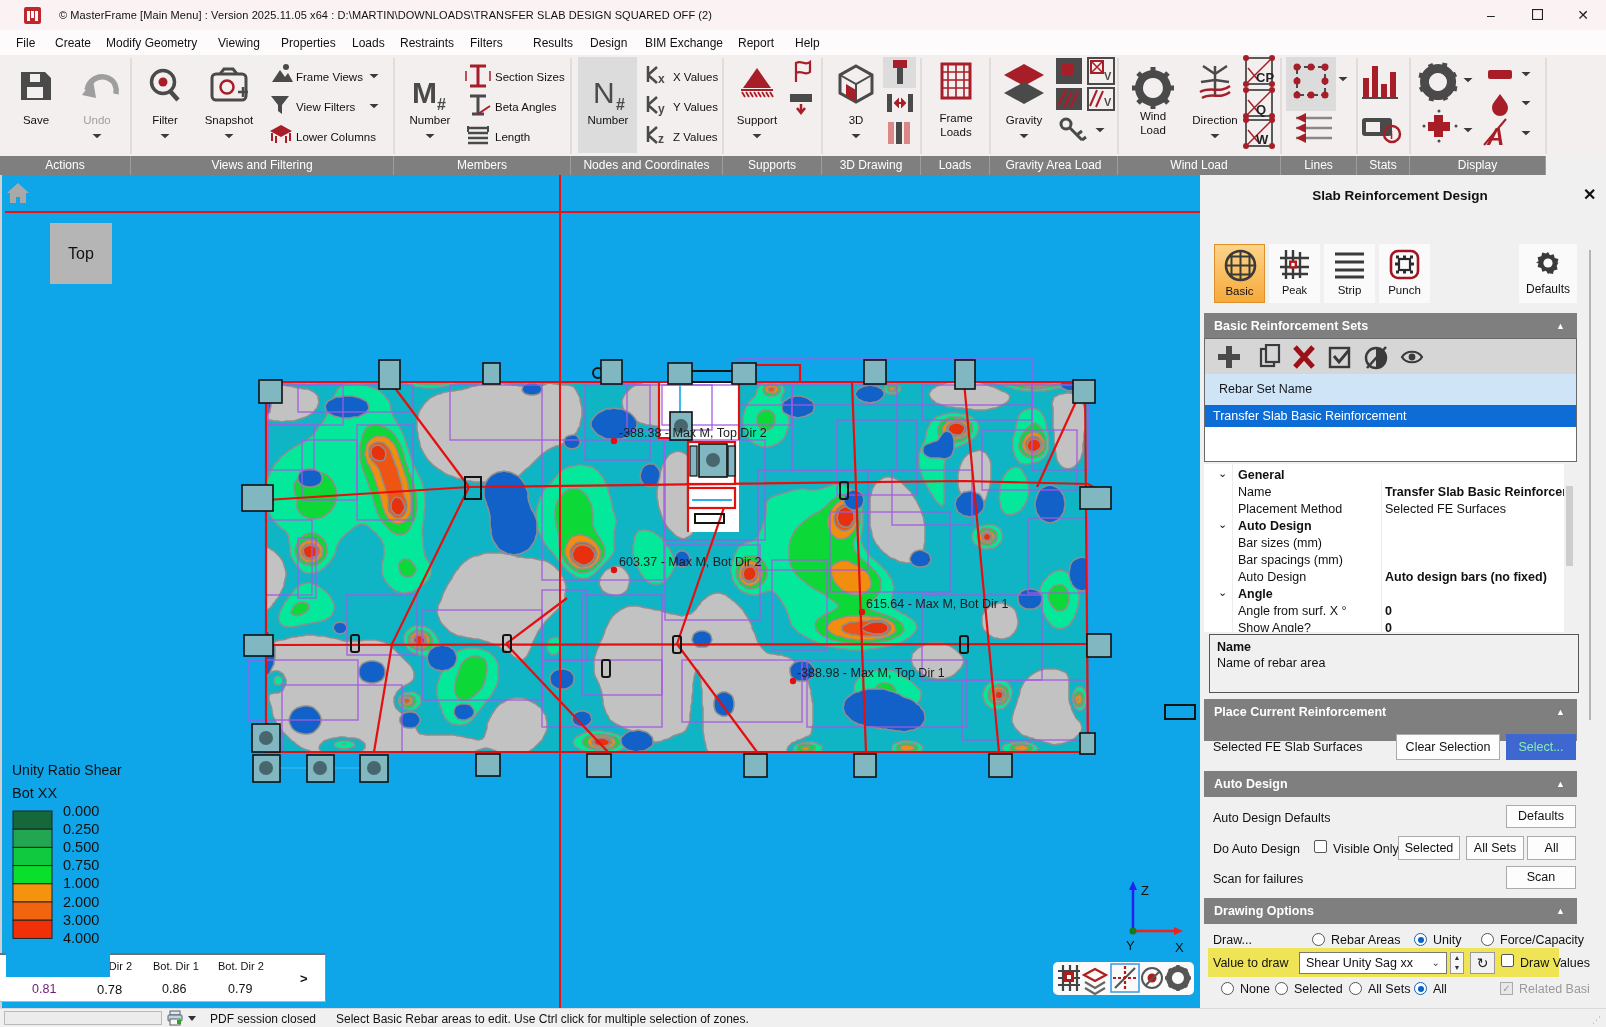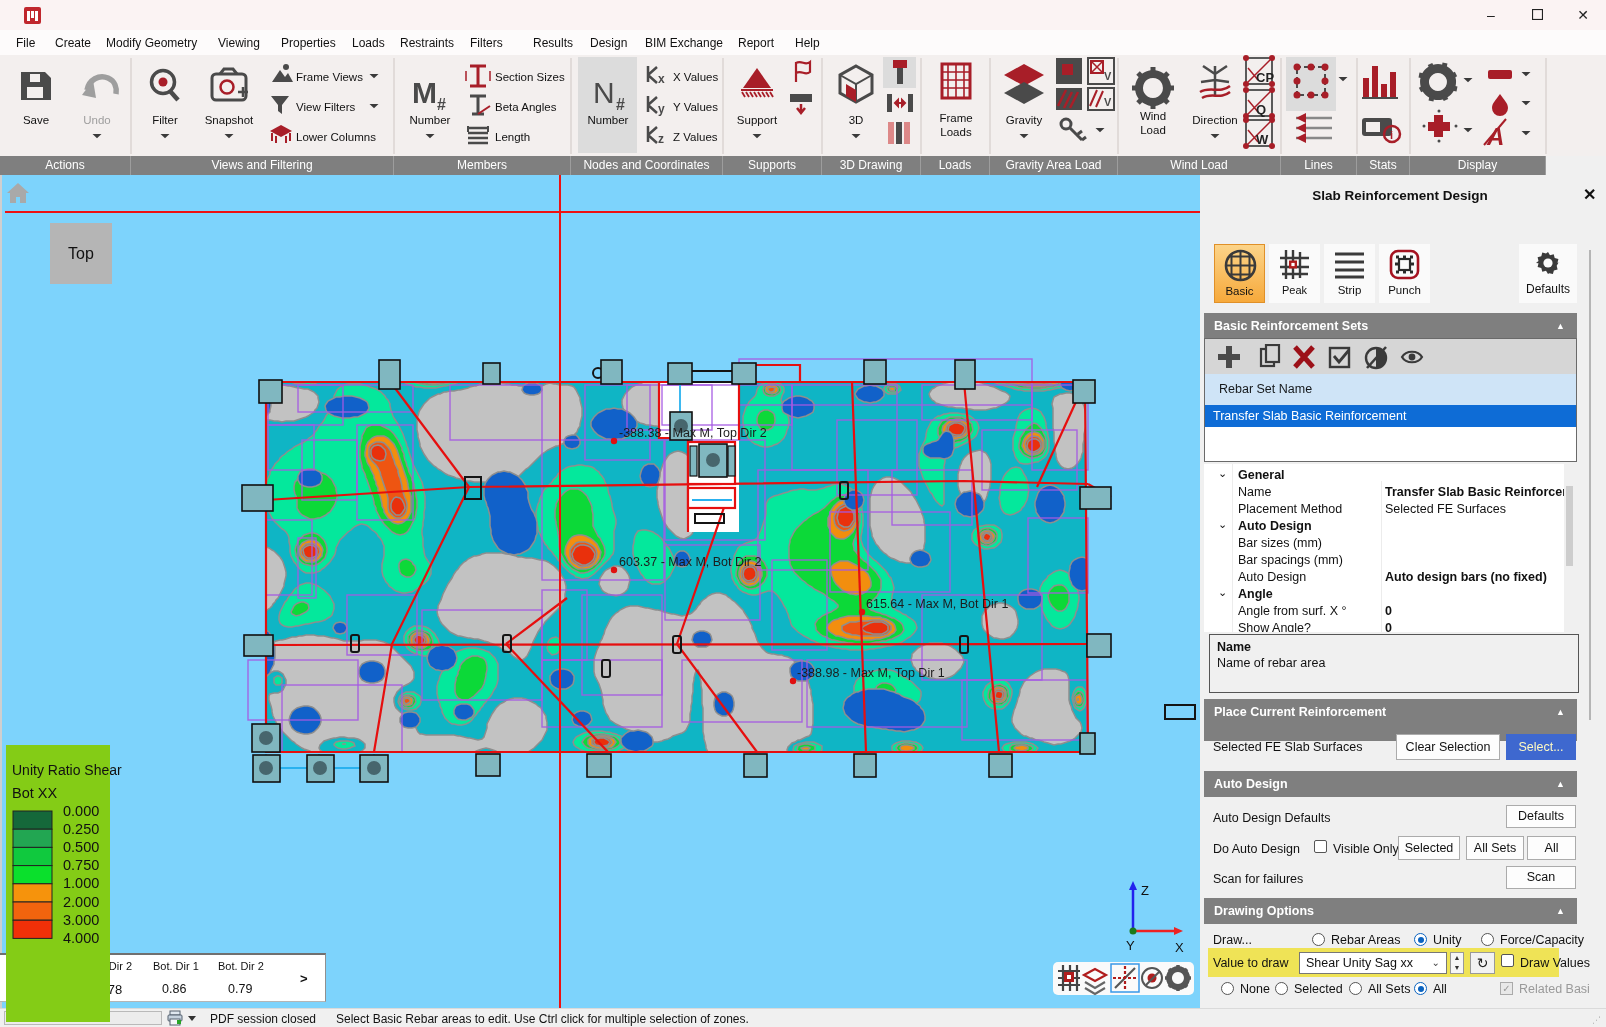--- a/index.html
+++ b/index.html
@@ -6,21 +6,21 @@
 html,body { width:1606px; height:1027px; overflow:hidden; font-family:"Liberation Sans",sans-serif; background:#f0f0f0; }
 .abs { position:absolute; }
 #titlebar { left:0; top:0; width:1606px; height:30px; background:#fbf3f3; }
 #titlebar .ttext { left:59px; top:9px; font-size:11px; color:#111; letter-spacing:0.1px; }
 .winbtn { top:0; width:46px; height:30px; text-align:center; line-height:30px; color:#222; }
 #menubar { left:0; top:30px; width:1606px; height:25px; background:#fdfbfb; }
 .mitem { top:6px; font-size:12px; color:#111; }
 #ribbon { left:0; top:55px; width:1606px; height:101px; background:#f3efee; }
 #grouplabels { left:0; top:156px; width:1546px; height:19px; background:#7f7f7f; display:flex; }
 #grouplabels div { border-right:1px solid #9d9d9d; color:#fff; font-size:12px; text-align:center; line-height:19px; overflow:hidden; white-space:nowrap; }
-#canvas { left:0; top:175px; width:1200px; height:833px; background:#7dd3fc; border-left:2px solid #cfcfcf; }
+#canvas { left:0; top:175px; width:1200px; height:833px; background:#0ea5e9; border-left:2px solid #cfcfcf; }
 #paneltitle { left:1200px; top:175px; width:396px; height:833px; background:#f0f0f0; }
 #statusbar { left:0; top:1008px; width:1606px; height:19px; background:#f0f0f0; border-top:1px solid #dadada; font-size:12px; color:#111; }
 .gbar { background:#7f7f7f; color:#fff; font-weight:bold; font-size:12.5px; line-height:26px; padding-left:10px; position:absolute; }
 .gbar .tri { position:absolute; right:12px; top:0; font-size:9px; }
 .btn { position:absolute; background:#fdfdfd; border:1px solid #ababab; font-size:12.5px; color:#111; text-align:center; }
 .ptext { position:absolute; font-size:12.5px; color:#111; }
 .radio { position:absolute; width:13px; height:13px; border:1px solid #555; border-radius:50%; background:#fff; }
 .radio.sel { border:1px solid #0a63c0; }
 .radio.sel::after { content:""; position:absolute; left:2.5px; top:2.5px; width:6px; height:6px; border-radius:50%; background:#0a63c0; }
 .chk { position:absolute; width:13px; height:13px; border:1px solid #555; background:#fff; }
@@ -28,20 +28,21 @@
 </head>
 <body>
 
 <div id="titlebar" class="abs">
   <svg class="abs" style="left:24px;top:7px" width="17" height="17" viewBox="0 0 17 17">
       <rect x="0" y="0" width="17" height="17" rx="2" fill="#c0272d"></rect>
       <rect x="3" y="4" width="3" height="10" fill="#fff"></rect>
       <rect x="7" y="4" width="3" height="7" fill="#fff"></rect>
       <rect x="11" y="4" width="3" height="10" fill="#fff"></rect>
     </svg>
+  <div class="abs ttext">© MasterFrame [Main Menu] : Version 2025.11.05 x64 : D:\MARTIN\DOWNLOADS\TRANSFER SLAB DESIGN SQUARED OFF (2)</div>
   <div class="abs winbtn" style="left:1468px;font-size:14px">–</div>
   <div class="abs winbtn" style="left:1514px"><svg width="11" height="11" style="margin-top:9px">
         <rect x="0.5" y="0.5" width="10" height="10" fill="none" stroke="#222" stroke-width="1.2"></rect>
       </svg></div>
   <div class="abs winbtn" style="left:1560px;font-size:14px">✕</div>
 </div>
 
 <div id="menubar" class="abs">
   <div class="mitem abs" style="left:16px">File</div>
   <div class="mitem abs" style="left:55px">Create</div>
@@ -461,21 +462,21 @@
   <div class="abs" style="left:88px;top:5px;font-size:11px;color:#111">Top Dir 2</div>
   <div class="abs" style="left:153px;top:5px;font-size:11px;color:#111">Bot. Dir 1</div>
   <div class="abs" style="left:218px;top:5px;font-size:11px;color:#111">Bot. Dir 2</div>
   <div class="abs" style="left:32px;top:27px;font-size:12.5px;color:#701a75">0.81</div>
   <div class="abs" style="left:97px;top:27px;font-size:13px;color:#111">0.78</div>
   <div class="abs" style="left:162px;top:27px;font-size:12.5px;color:#111">0.86</div>
   <div class="abs" style="left:228px;top:27px;font-size:12.5px;color:#111">0.79</div>
   <div class="abs" style="left:300px;top:16px;font-size:13px;color:#111;font-weight:bold">&gt;</div>
 </div>
 
-<div class="abs" style="left:6px;top:745px;width:104px;height:277px;background:#84cc16;z-index:5">
+<div class="abs" style="left:6px;top:745px;width:104px;height:232px;background:#0ea5e9;z-index:5">
   <div class="abs" style="left:6px;top:17px;font-size:14px;color:#111;white-space:nowrap">Unity Ratio Shear</div>
   <div class="abs" style="left:6px;top:40px;font-size:14.5px;color:#111">Bot XX</div>
   <svg class="abs" style="left:0;top:0" width="104" height="215" viewBox="0 0 104 215">
     <g stroke="#222" stroke-width="1">
       <rect x="7" y="66" width="39" height="18.2" fill="#15683a"></rect>
       <rect x="7" y="84.2" width="39" height="18.2" fill="#22a652"></rect>
       <rect x="7" y="102.4" width="39" height="18.2" fill="#10c93e"></rect>
       <rect x="7" y="120.6" width="39" height="18.2" fill="#0ae02c"></rect>
       <rect x="7" y="138.8" width="39" height="18.2" fill="#f6930c"></rect>
       <rect x="7" y="157" width="39" height="18.2" fill="#f2640e"></rect>
@@ -600,21 +601,21 @@
       <div class="abs" style="left:2px;top:22px;width:7px;height:80px;background:#cdcdcd"></div>
     </div>
 
   <div class="abs" style="left:9px;top:459px;width:370px;height:59px;background:#f0f0f0;border:1px solid #555">
     <div class="abs" style="left:7px;top:5px;font-weight:bold;font-size:12.5px;color:#111">Name</div>
     <div class="abs" style="left:7px;top:21px;font-size:12.5px;color:#111">Name of rebar area</div>
   </div>
   <div class="gbar" style="left:4px;top:524px;width:373px;height:42px">Place Current Reinforcement<span class="tri">▲</span></div>
   <div class="ptext" style="left:13px;top:565px">Selected FE Slab Surfaces</div>
   <div class="btn" style="left:196px;top:559px;width:104px;height:26px;line-height:24px">Clear Selection</div>
-  <div class="abs" style="left:306px;top:559px;width:70px;height:26px;background:#3e68cf;color:#fef9c3;font-size:12.5px;text-align:center;line-height:26px">Select...</div>
+  <div class="abs" style="left:306px;top:559px;width:70px;height:26px;background:#3e68cf;color:#86efac;font-size:12.5px;text-align:center;line-height:26px">Select...</div>
   <div class="gbar" style="left:4px;top:596px;width:373px;height:26px">Auto Design<span class="tri">▲</span></div>
   <div class="ptext" style="left:13px;top:636px">Auto Design Defaults</div>
   <div class="btn" style="left:306px;top:630px;width:70px;height:23px;line-height:21px">Defaults</div>
   <div class="ptext" style="left:13px;top:667px">Do Auto Design</div>
   <div class="chk" style="left:114px;top:665px;border-radius:2px"></div>
   <div class="ptext" style="left:133px;top:667px">Visible Only</div>
   <div class="btn" style="left:198px;top:661px;width:62px;height:24px;line-height:22px">Selected</div>
   <div class="btn" style="left:266px;top:661px;width:58px;height:24px;line-height:22px">All Sets</div>
   <div class="btn" style="left:327px;top:661px;width:49px;height:24px;line-height:22px">All</div>
   <div class="ptext" style="left:13px;top:697px">Scan for failures</div>

